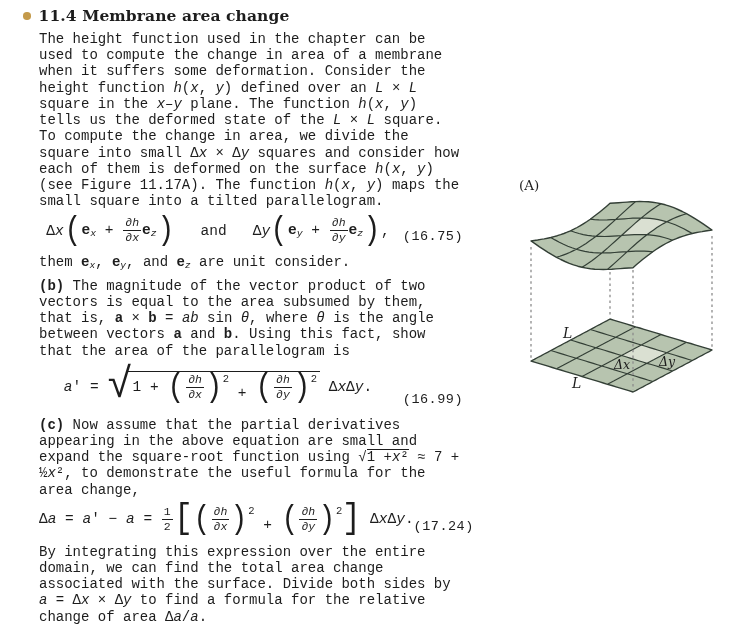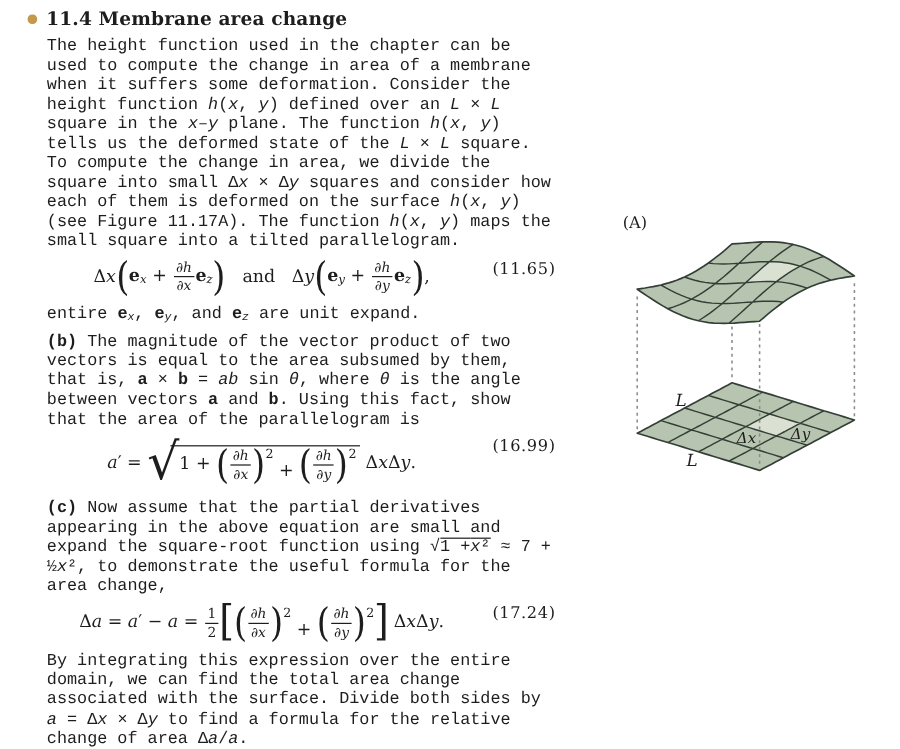--- a/index.html
+++ b/index.html
@@ -11,21 +11,21 @@
   .title-row{display:flex;align-items:center;margin:0 0 6px -16px;}
   .bullet{width:7.5px;height:7.5px;border-radius:50%;margin-right:8px;flex:0 0 auto;}
   .title{font-weight:bold;font-size:15.5px;letter-spacing:.1px;}
   p{margin:0 0 7px 0;font-family:Liberation Mono, monospace;}
   .b{font-weight:bold;}
   .i{font-style:italic;}
   .sub{font-size:68%;font-style:italic;vertical-align:-18%;}
   .sup{font-size:68%;vertical-align:32%;}
   .ovl{border-top:1.2px solid #1d1d1d;display:inline-block;line-height:1.05;}
   
-  .equation{display:flex;align-items:flex-start;margin:5px 0 9px 0;font-size:14.5px;}
+  .equation{display:flex;align-items:flex-end;margin:5px 0 9px 0;font-size:14.5px;font-family:Liberation Mono, monospace;}
   .eq-math{flex:1;text-align:center;white-space:nowrap;}
   .eq-num{width:66px;text-align:right;font-size:13.5px;letter-spacing:.5px;}
   .mtxt{vertical-align:middle;}
   .frac{display:inline-flex;flex-direction:column;align-items:center;vertical-align:middle;
         font-size:11.5px;line-height:1.06;margin:0 1px;}
   .frac .num{border-bottom:1.2px solid #1d1d1d;padding:0 2px 1px 2px;}
   .frac .den{padding-top:1px;}
   .bigp{display:inline-block;font-size:33px;line-height:.85;vertical-align:middle;
         transform:scaleX(.85);margin:0 -1px;}
   .bigbr{display:inline-block;font-size:35px;line-height:.85;vertical-align:middle;
@@ -48,23 +48,23 @@
     <div id="blocks">
         <p><span>The height function used in the chapter can be used to compute the change in area of a membrane when it suffers some deformation. Consider the height function </span><span class="i">h</span><span>(</span><span class="i">x</span><span>, </span><span class="i">y</span><span>) defined over an </span><span class="i">L</span><span> × </span><span class="i">L</span><span> square in the </span><span class="i">x–y</span><span> plane. The function </span><span class="i">h</span><span>(</span><span class="i">x</span><span>, </span><span class="i">y</span><span>) tells us the deformed state of the </span><span class="i">L</span><span> × </span><span class="i">L</span><span> square. To compute the change in area, we divide the square into small Δ</span><span class="i">x</span><span> × Δ</span><span class="i">y</span><span> squares and consider how each of them is deformed on the surface </span><span class="i">h</span><span>(</span><span class="i">x</span><span>, </span><span class="i">y</span><span>) (see Figure 11.17A). The function </span><span class="i">h</span><span>(</span><span class="i">x</span><span>, </span><span class="i">y</span><span>) maps the small square into a tilted parallelogram.</span></p>
         <div class="equation">
           <span class="eq-math"><span class="mtxt"><span>Δ</span><span class="i">x</span></span><span class="bigp">(</span><span class="mtxt"><span class="b">e</span><span class="sub">x</span><span> + </span></span><span class="frac">
               <span class="num"><span class="i">∂h</span></span>
               <span class="den"><span class="i">∂x</span></span>
             </span><span class="mtxt"><span class="b">e</span><span class="sub">z</span></span><span class="bigp">)</span><span class="mtxt"><span>&nbsp;&nbsp; and &nbsp;&nbsp;Δ</span><span class="i">y</span></span><span class="bigp">(</span><span class="mtxt"><span class="b">e</span><span class="sub">y</span><span> + </span></span><span class="frac">
               <span class="num"><span class="i">∂h</span></span>
               <span class="den"><span class="i">∂y</span></span>
             </span><span class="mtxt"><span class="b">e</span><span class="sub">z</span></span><span class="bigp">)</span><span class="mtxt"><span>,</span></span></span>
-          <span class="eq-num">(11.65)</span>
+          <span class="eq-num">(16.75)</span>
         </div>
-        <p><span>entire </span><span class="b">e</span><span class="sub">x</span><span>, </span><span class="b">e</span><span class="sub">y</span><span>, and </span><span class="b">e</span><span class="sub">z</span><span> are unit expand.</span></p>
+        <p><span>them </span><span class="b">e</span><span class="sub">x</span><span>, </span><span class="b">e</span><span class="sub">y</span><span>, and </span><span class="b">e</span><span class="sub">z</span><span> are unit consider.</span></p>
         <p><span class="b">(b)</span><span> The magnitude of the vector product of two vectors is equal to the area subsumed by them, that is, </span><span class="b">a</span><span> × </span><span class="b">b</span><span> = </span><span class="i">ab</span><span> sin </span><span class="i">θ</span><span>, where </span><span class="i">θ</span><span> is the angle between vectors </span><span class="b">a</span><span> and </span><span class="b">b</span><span>. Using this fact, show that the area of the parallelogram is</span></p>
         <div class="equation">
           <span class="eq-math"><span class="mtxt"><span class="i">a</span><span>′ = </span></span><span class="sqrt">
               <span class="rsign">√</span>
               <span class="rbody"><span class="mtxt"><span>1 + </span></span><span class="bigp">(</span><span class="frac">
                   <span class="num"><span class="i">∂h</span></span>
                   <span class="den"><span class="i">∂x</span></span>
                 </span><span class="bigp">)</span><span class="mtxt"><span class="sup">2</span><span> + </span></span><span class="bigp">(</span><span class="frac">
                   <span class="num"><span class="i">∂h</span></span>
                   <span class="den"><span class="i">∂y</span></span>

